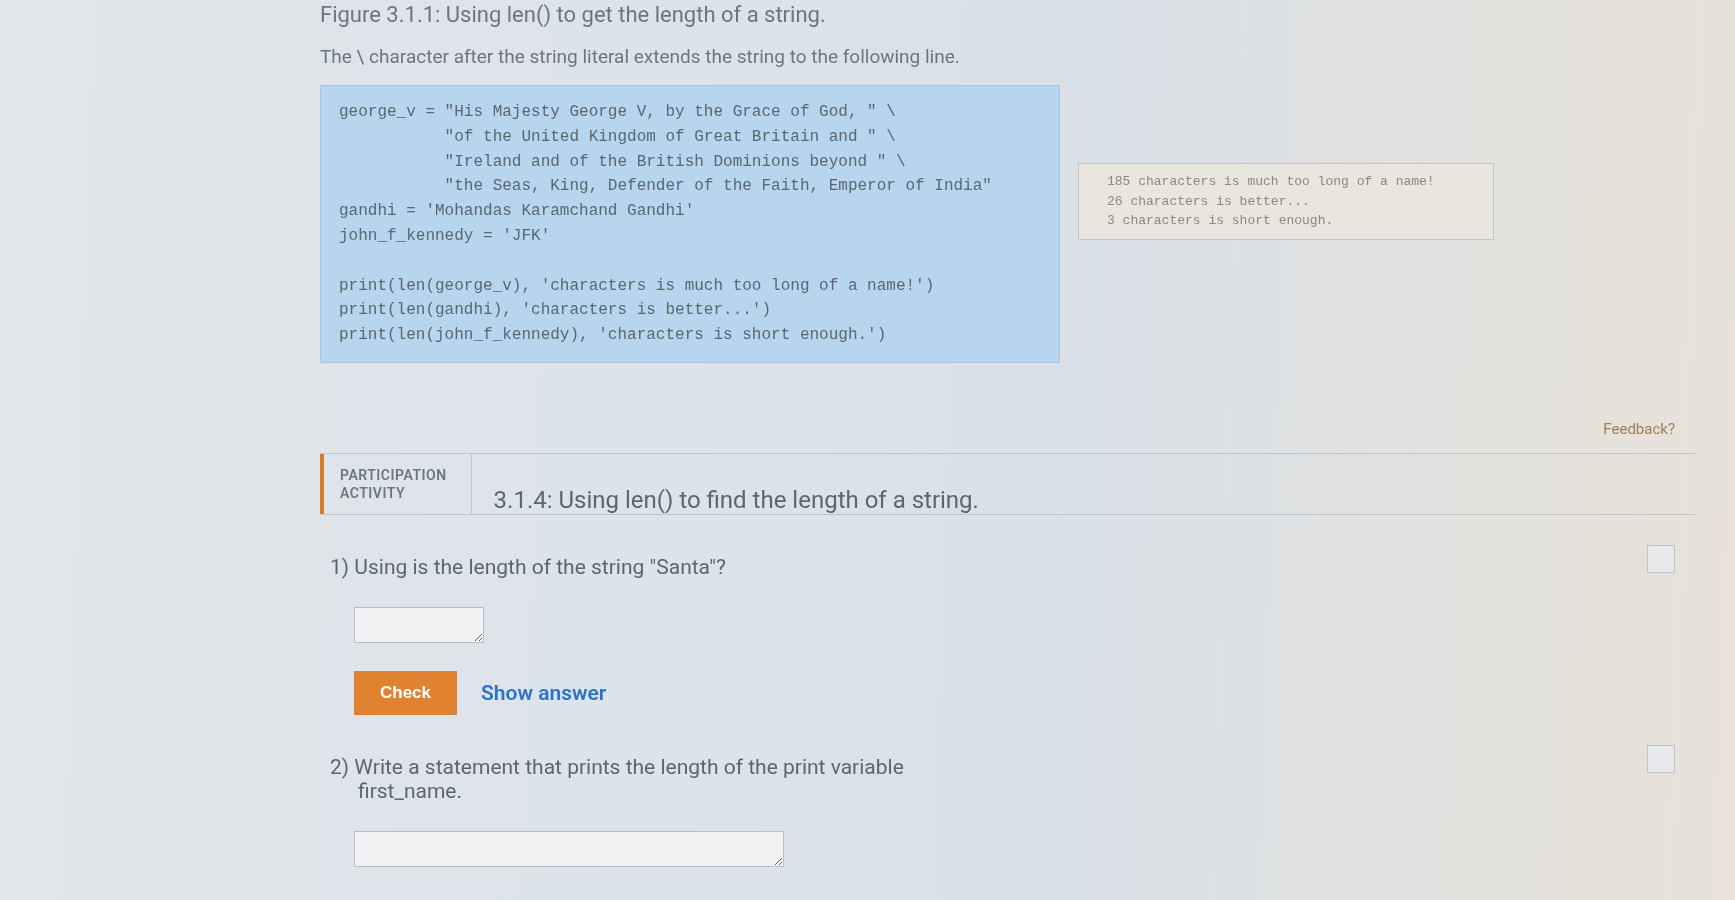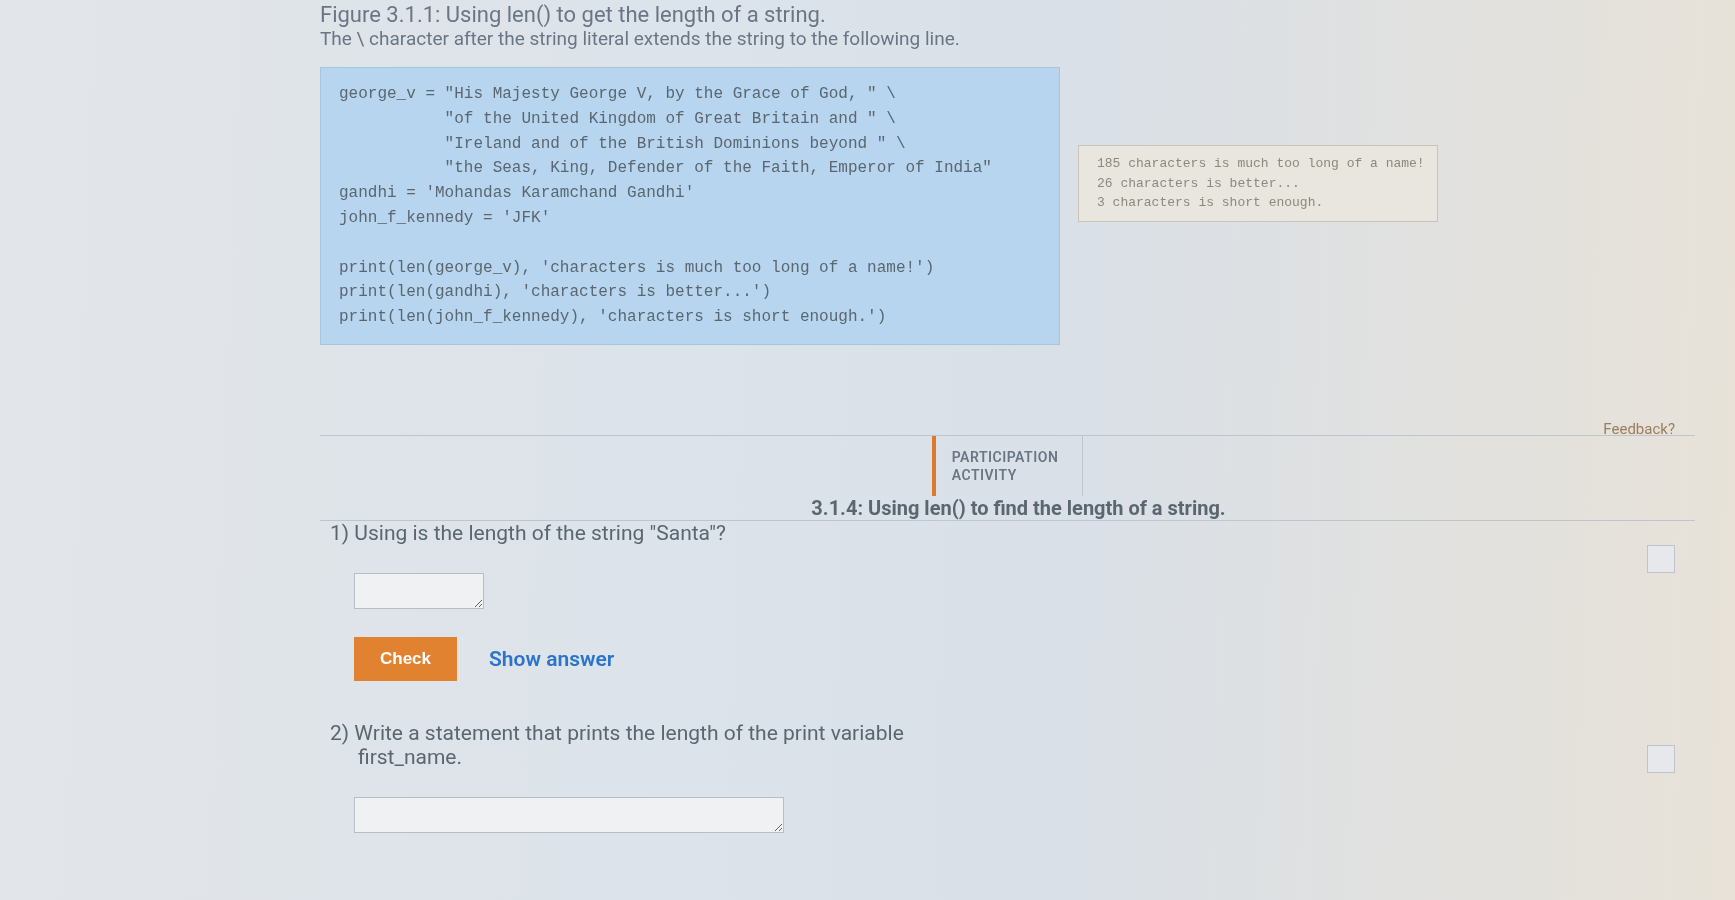--- a/index.html
+++ b/index.html
@@ -18,21 +18,21 @@
     }
     .page-container {
       background: linear-gradient(92deg, #e2e5e9 0%, #dce3ea 40%, #d9e0e8 60%, #e8e2d8 100%);
       padding: 0 40px 40px 320px;
       min-height: 900px;
     }
     .figure-title {
       color: #6b7684;
       font-size: 22px;
       font-weight: 400;
-      margin-bottom: 0;
+      margin-bottom: 18px;
       padding-top: 2px;
     }
     .figure-subtitle {
       color: #6b7684;
       font-size: 19px;
       font-weight: 400;
       margin-bottom: 17px;
     }
     .code-output-wrap {
       display: flex;
@@ -48,58 +48,58 @@
       font-size: 16px;
       color: #5b6770;
       line-height: 1.55;
       white-space: pre;
       flex: 0 0 auto;
       width: 740px;
     }
     .output-block {
       background: #e8e6de;
       border: 1px solid #c8c5b8;
-      padding: 8px 18px;
+      padding: 8px 28px;
       font-family: "Courier New", monospace;
       font-size: 13px;
       color: #8a8a7e;
       line-height: 1.5;
       white-space: pre;
       margin-top: 78px;
-      width: 360px;
+      width: 416px;
     }
     .feedback-link {
       position: absolute;
       right: 60px;
       top: 420px;
       color: #9a7f5a;
       font-size: 15px;
     }
     .activity-header {
       display: flex;
-      align-items: center;
+      align-items: flex-end;
       border-top: 1px solid #bfc5cc;
       border-bottom: 1px solid #bfc5cc;
-      flex-direction: column;
+      margin-bottom: 40px;
     }
     .activity-tag {
       border-left: 4px solid #d97a2e;
       padding: 12px 24px 12px 16px;
       border-right: 1px solid #bfc5cc;
       color: #6b7684;
       font-size: 14px;
       font-weight: 600;
       letter-spacing: 0.5px;
       line-height: 1.3;
     }
     .activity-title {
       padding-left: 22px;
       color: #5b6770;
-      font-size: 20px;
-      font-weight: 700;
+      font-size: 24px;
+      font-weight: 400;
     }
     .question-block {
       margin-bottom: 40px;
       padding-left: 10px;
     }
     .question-text {
       color: #5b6770;
       font-size: 21px;
       font-weight: 400;
       margin-bottom: 28px;
@@ -122,21 +122,21 @@
       background: #f0f1f3;
       padding: 4px 8px;
       font-size: 15px;
       resize: both;
       margin-left: 24px;
       margin-bottom: 24px;
     }
     .button-row {
       display: flex;
       align-items: center;
-      gap: 32px;
+      gap: 24px;
       margin-left: 24px;
     }
     .check-button {
       background: #e0822f;
       color: #ffffff;
       border: none;
       padding: 12px 26px;
       font-size: 17px;
       font-weight: 600;
       cursor: pointer;

